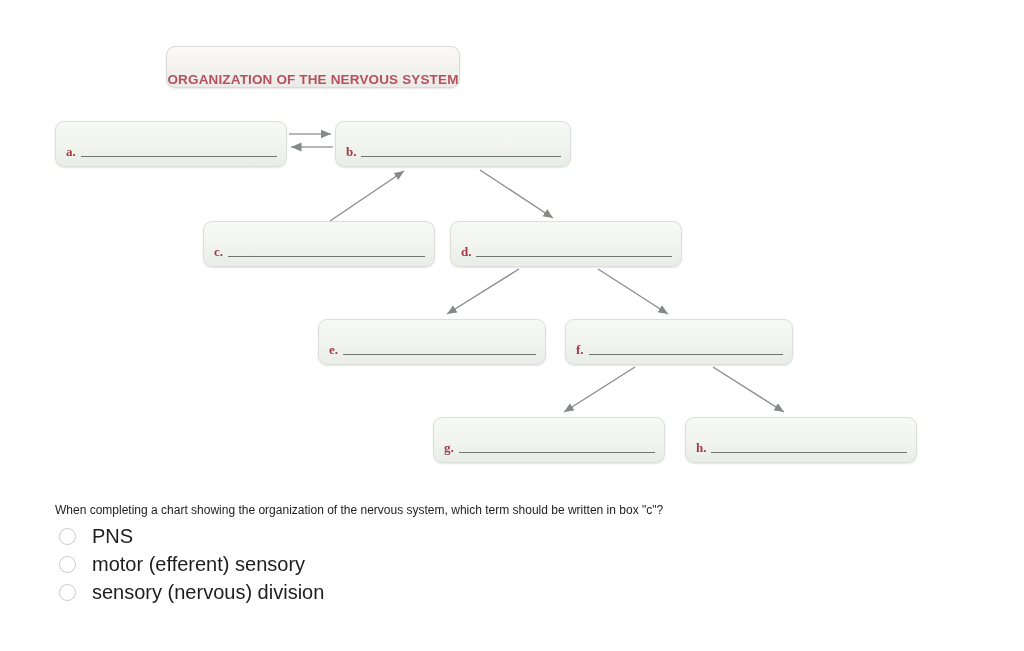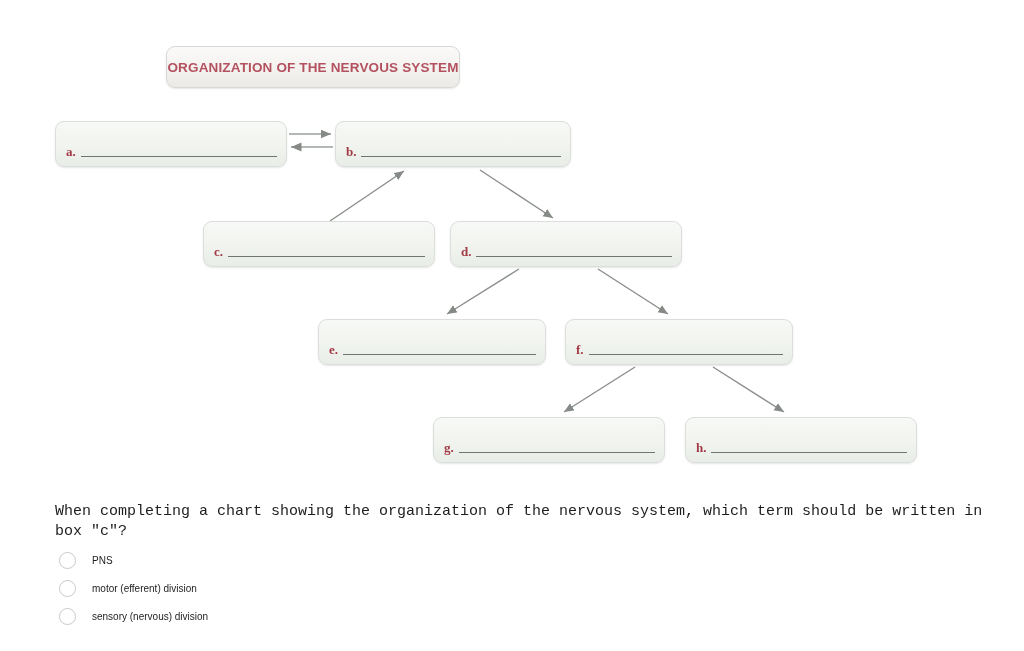--- a/index.html
+++ b/index.html
@@ -38,21 +38,21 @@
     left: 166px;
     top: 46px;
     width: 294px;
     height: 42px;
     box-sizing: border-box;
     border: 1px solid #d8d8d6;
     border-radius: 9px;
     background: linear-gradient(to bottom, #fbfaf9 0%, #f3f2ef 55%, #eceae6 100%);
     box-shadow: 0 1px 2px rgba(0,0,0,0.10);
     display: flex;
-    align-items: center;
+    align-items: flex-end;
     justify-content: center;
   }
   .title-text {
     font-size: 13.5px;
     font-weight: 600;
     letter-spacing: 0.15px;
     color: #b4515f;
     white-space: nowrap;
   }
 
@@ -92,42 +92,41 @@
   }
 
   
   #question-block {
     position: absolute;
     left: 55px;
     top: 502px;
     width: 940px;
   }
   .question-text {
-    font-size: 15px;
+    font-size: 12px;
     color: #1d1d1d;
     line-height: 1.35;
     margin: 0 0 4px 0;
-    font-family: Liberation Mono, monospace;
   }
   .option-row {
     display: flex;
     align-items: center;
     height: 28px;
   }
   .radio-mark {
     flex: 0 0 auto;
     width: 15px;
     height: 15px;
     border-radius: 50%;
     border: 1.4px solid #c9c9c9;
     background: #ffffff;
     margin-left: 4px;
   }
   .option-label {
-    font-size: 10px;
+    font-size: 20px;
     color: #1d1d1d;
     margin-left: 16px;
     white-space: nowrap;
   }
 </style>
 </head>
 <body>
 
 <div id="diagram-area">
 
@@ -219,21 +218,21 @@
 <div id="question-block">
   <p class="question-text">When completing a chart showing the organization of the nervous system, which term should be written in box "c"?</p>
 
   <div class="option-row">
     <span class="radio-mark"></span>
     <span class="option-label">PNS</span>
   </div>
 
   <div class="option-row">
     <span class="radio-mark"></span>
-    <span class="option-label">motor (efferent) division</span>
+    <span class="option-label">motor (efferent) sensory</span>
   </div>
 
 
   <div class="option-row">
     <span class="radio-mark"></span>
     <span class="option-label">sensory (nervous) division</span>
   </div>
 </div>
 
 </body></html>

